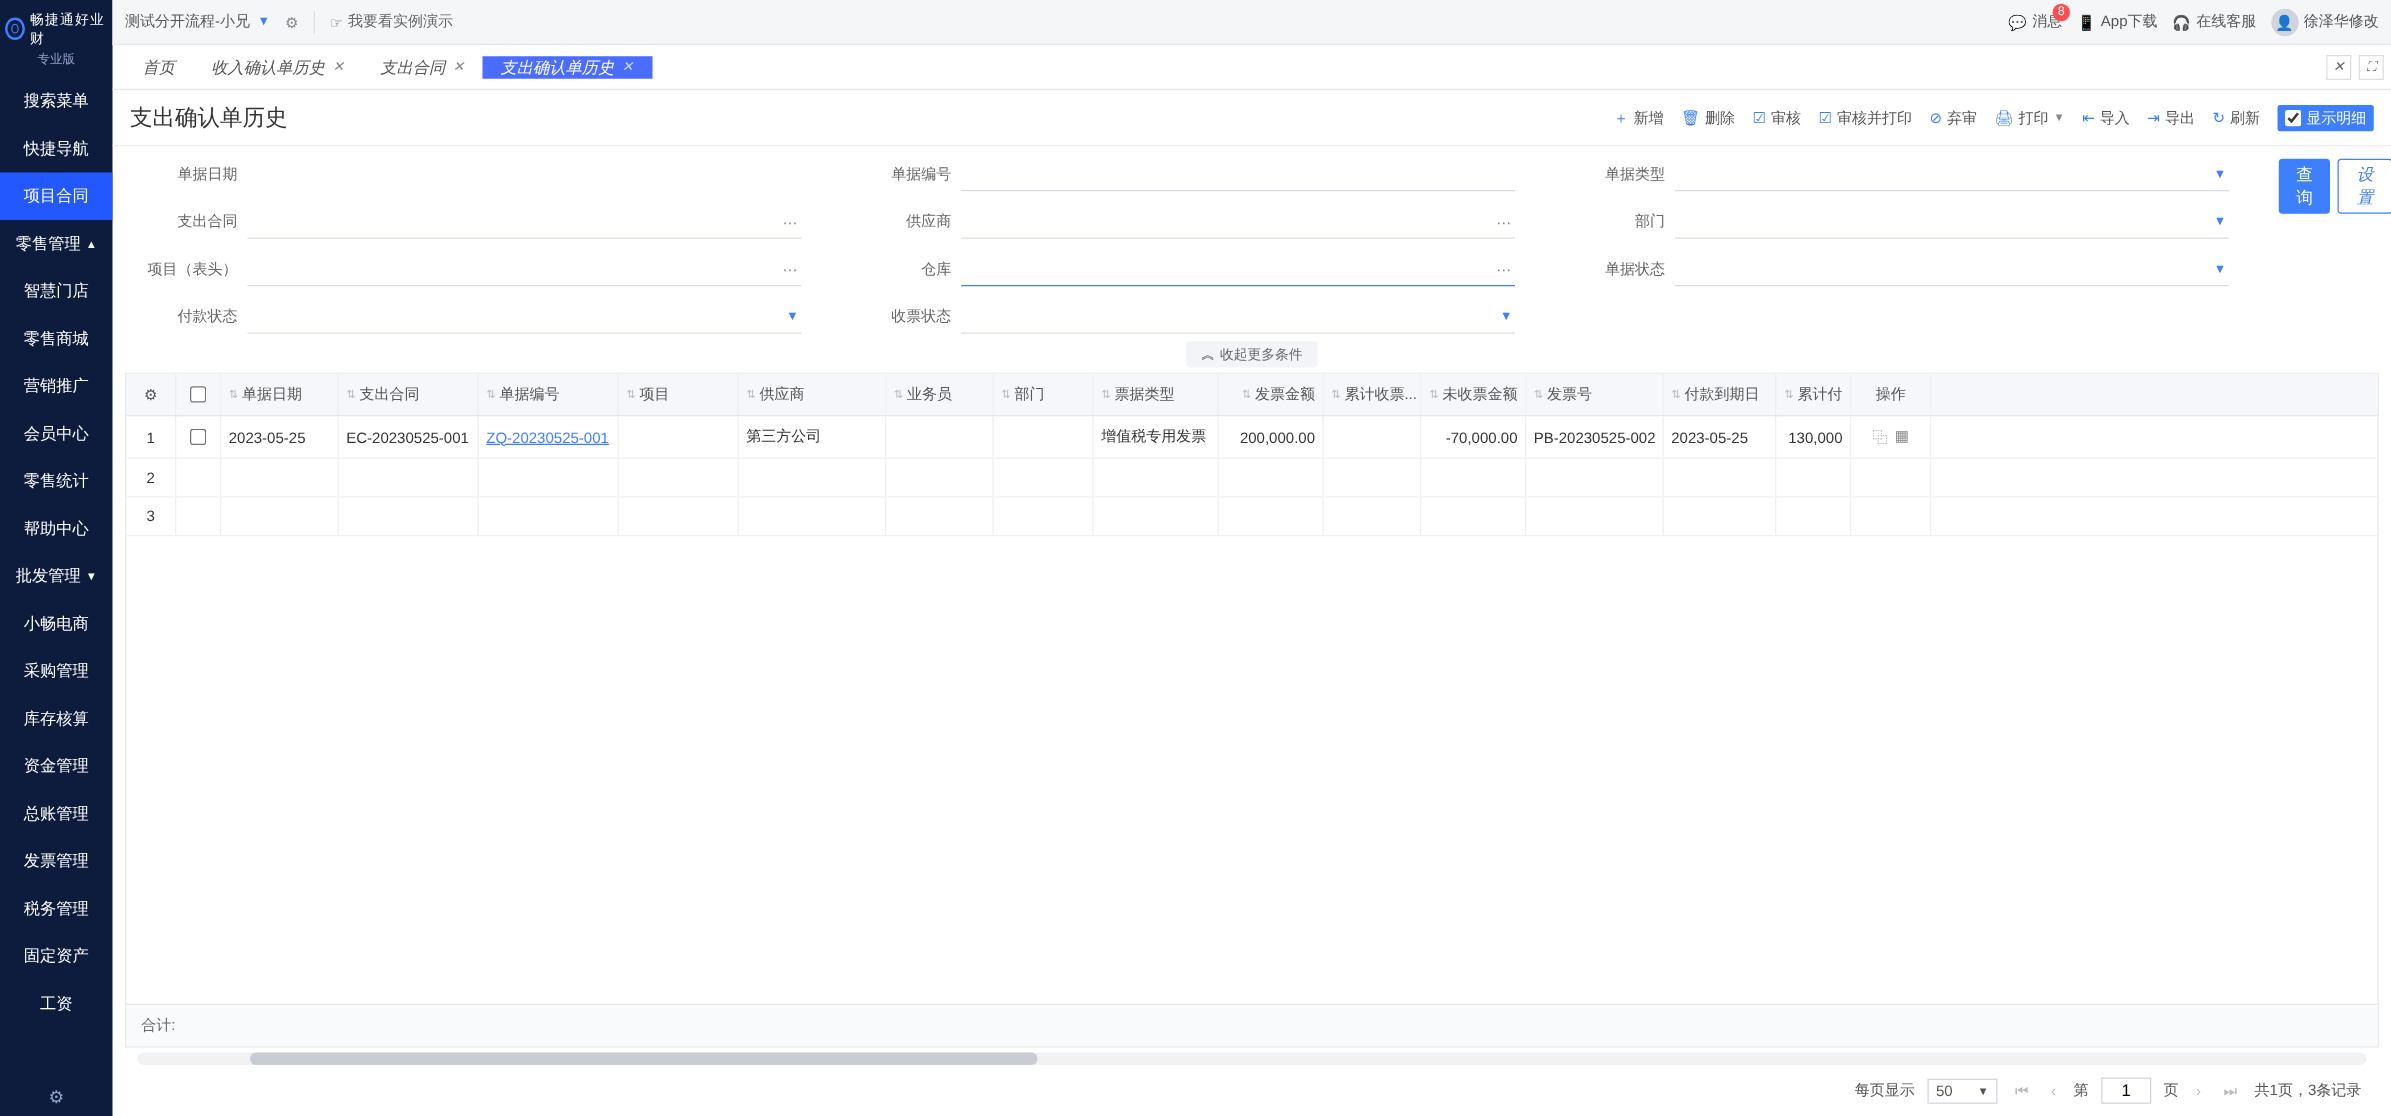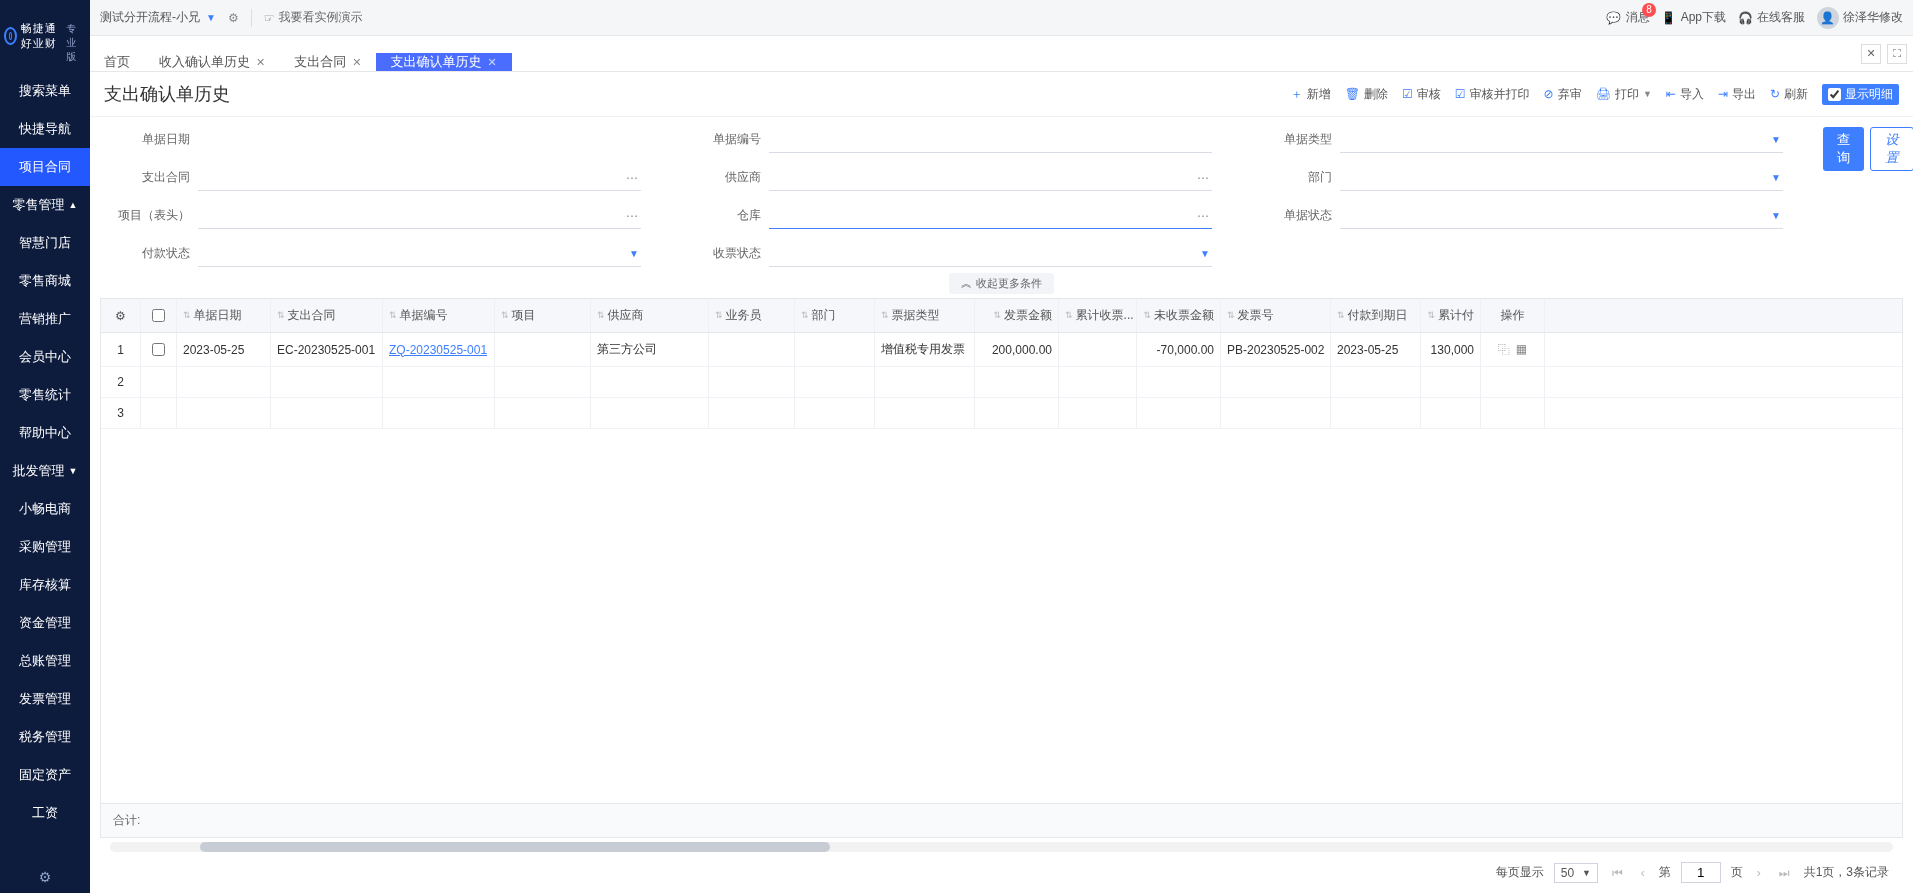--- a/index.html
+++ b/index.html
@@ -1,26 +1,26 @@
 <!DOCTYPE html>
 <html><head>
 <meta charset="utf-8">
 <style>
 * { box-sizing: border-box; margin: 0; padding: 0; }
 body { font-family: "Microsoft YaHei", Arial, sans-serif; font-size: 12px; color: #333; background: #fff; overflow: hidden; }
 .app { display: flex; height: 100vh; }
 
 
 .sidebar { width: 90px; background: #0d1b3d; color: #fff; display: flex; flex-direction: column; flex-shrink: 0; }
-.logo-area { padding: 8px 4px; display: flex; flex-direction: row; align-items: center; }
+.logo-area { padding: 8px 4px; display: flex; flex-direction: column; align-items: center; }
 .logo-row { display: flex; align-items: center; gap: 4px; }
 .logo-icon { width: 18px; height: 18px; border: 2px solid #3d7fff; border-radius: 50%; position: relative; }
 .logo-icon::after { content: ""; position: absolute; inset: 3px; border: 1px solid #3d7fff; border-radius: 50%; }
 .logo-text { font-size: 11px; letter-spacing: 1px; }
-.logo-sub { font-size: 10px; color: #8fa3c9; margin-top: 14px; }
+.logo-sub { font-size: 10px; color: #8fa3c9; margin-top: 2px; }
 .nav { flex: 1; overflow-y: auto; }
 .nav-item { padding: 10px 8px; text-align: left; font-size: 13px; cursor: pointer; display: flex; align-items: center; justify-content: center; gap: 4px; }
 .nav-item.active { background: #2458ff; }
 .nav-item .caret { font-size: 9px; }
 .nav-bottom { padding: 8px; text-align: center; }
 .gear-icon-b { color: #8fa3c9; font-size: 14px; }
 
 
 .main { flex: 1; display: flex; flex-direction: column; min-width: 0; }
 .topbar { height: 36px; background: #f5f6f8; border-bottom: 1px solid #e5e7eb; display: flex; align-items: center; padding: 0 10px; gap: 12px; }
@@ -28,21 +28,21 @@
 .project-select .caret-d { color: #3d7fff; font-size: 10px; }
 .gear-icon { color: #888; cursor: pointer; }
 .divider-v { width: 1px; height: 18px; background: #ddd; }
 .demo-link { display: flex; align-items: center; gap: 4px; color: #666; cursor: pointer; }
 .topbar-spacer { flex: 1; }
 .top-action { display: flex; align-items: center; gap: 4px; color: #555; cursor: pointer; position: relative; }
 .badge { position: absolute; top: -6px; right: -6px; background: #ff4d4f; color: #fff; border-radius: 8px; padding: 0 4px; font-size: 10px; line-height: 14px; }
 .avatar { width: 22px; height: 22px; background: #d0d5dd; border-radius: 50%; display: flex; align-items: center; justify-content: center; color: #fff; }
 
 
-.tabbar { height: 36px; border-bottom: 1px solid #e5e7eb; display: flex; align-items: flex-end; position: relative; }
+.tabbar { height: 36px; border-bottom: 1px solid #e5e7eb; display: flex; align-items: center; padding-left: 10px; position: relative; font-style: italic; }
 .tab { padding: 0 14px; display: flex; align-items: center; gap: 6px; cursor: pointer; color: #555; font-size: 13px; border-right: 1px solid transparent; }
 .tab.active { background: #4a6dff; color: #fff; }
 .tab-close { font-size: 11px; opacity: 0.7; }
 .tabbar-right { position: absolute; right: 6px; top: 0; bottom: 0; display: flex; align-items: center; gap: 6px; }
 .tb-icon { width: 20px; height: 20px; border: 1px solid #ddd; display: flex; align-items: center; justify-content: center; cursor: pointer; font-size: 11px; color: #666; }
 
 
 .page-header { display: flex; align-items: center; padding: 10px 14px; border-bottom: 1px solid #eef0f3; }
 .page-title { font-size: 18px; font-weight: 500; color: #333; }
 .header-actions { margin-left: auto; display: flex; align-items: center; gap: 14px; }
@@ -97,21 +97,21 @@
 .tbody { flex: 1; overflow: auto; }
 .trow { display: flex; border-bottom: 1px solid #f0f2f5; min-height: 30px; }
 .link-cell { color: #3d7fff; text-decoration: underline; cursor: pointer; }
 .row-icons { display: flex; gap: 6px; color: #888; }
 
 
 .sum-row { background: #f9fafb; padding: 8px 12px; color: #666; border-top: 1px solid #e5e7eb; }
 .scroll-fake { height: 10px; background: #f2f2f2; margin: 4px 10px 0; position: relative; border-radius: 5px; }
 .scroll-thumb { position: absolute; left: 90px; width: 630px; top: 0; bottom: 0; background: #c8ccd4; border-radius: 5px; }
 .pager { display: flex; align-items: center; justify-content: flex-end; gap: 10px; padding: 10px 14px; color: #555; }
-.pg-select { border: 1px solid #d0d5dd; padding: 2px 6px; display: inline-flex; align-items: center; gap: 8px; cursor: pointer; }
+.pg-select { border: 1px solid #d0d5dd; padding: 2px 6px; display: inline-flex; align-items: center; gap: 20px; cursor: pointer; }
 .pg-input { width: 40px; border: 1px solid #d0d5dd; text-align: center; padding: 2px; }
 .pg-btn { color: #bbb; cursor: pointer; padding: 0 4px; }
 
 input[type=checkbox] { cursor: pointer; }
 </style>
 </head>
 <body>
 
 <div class="app">
 

